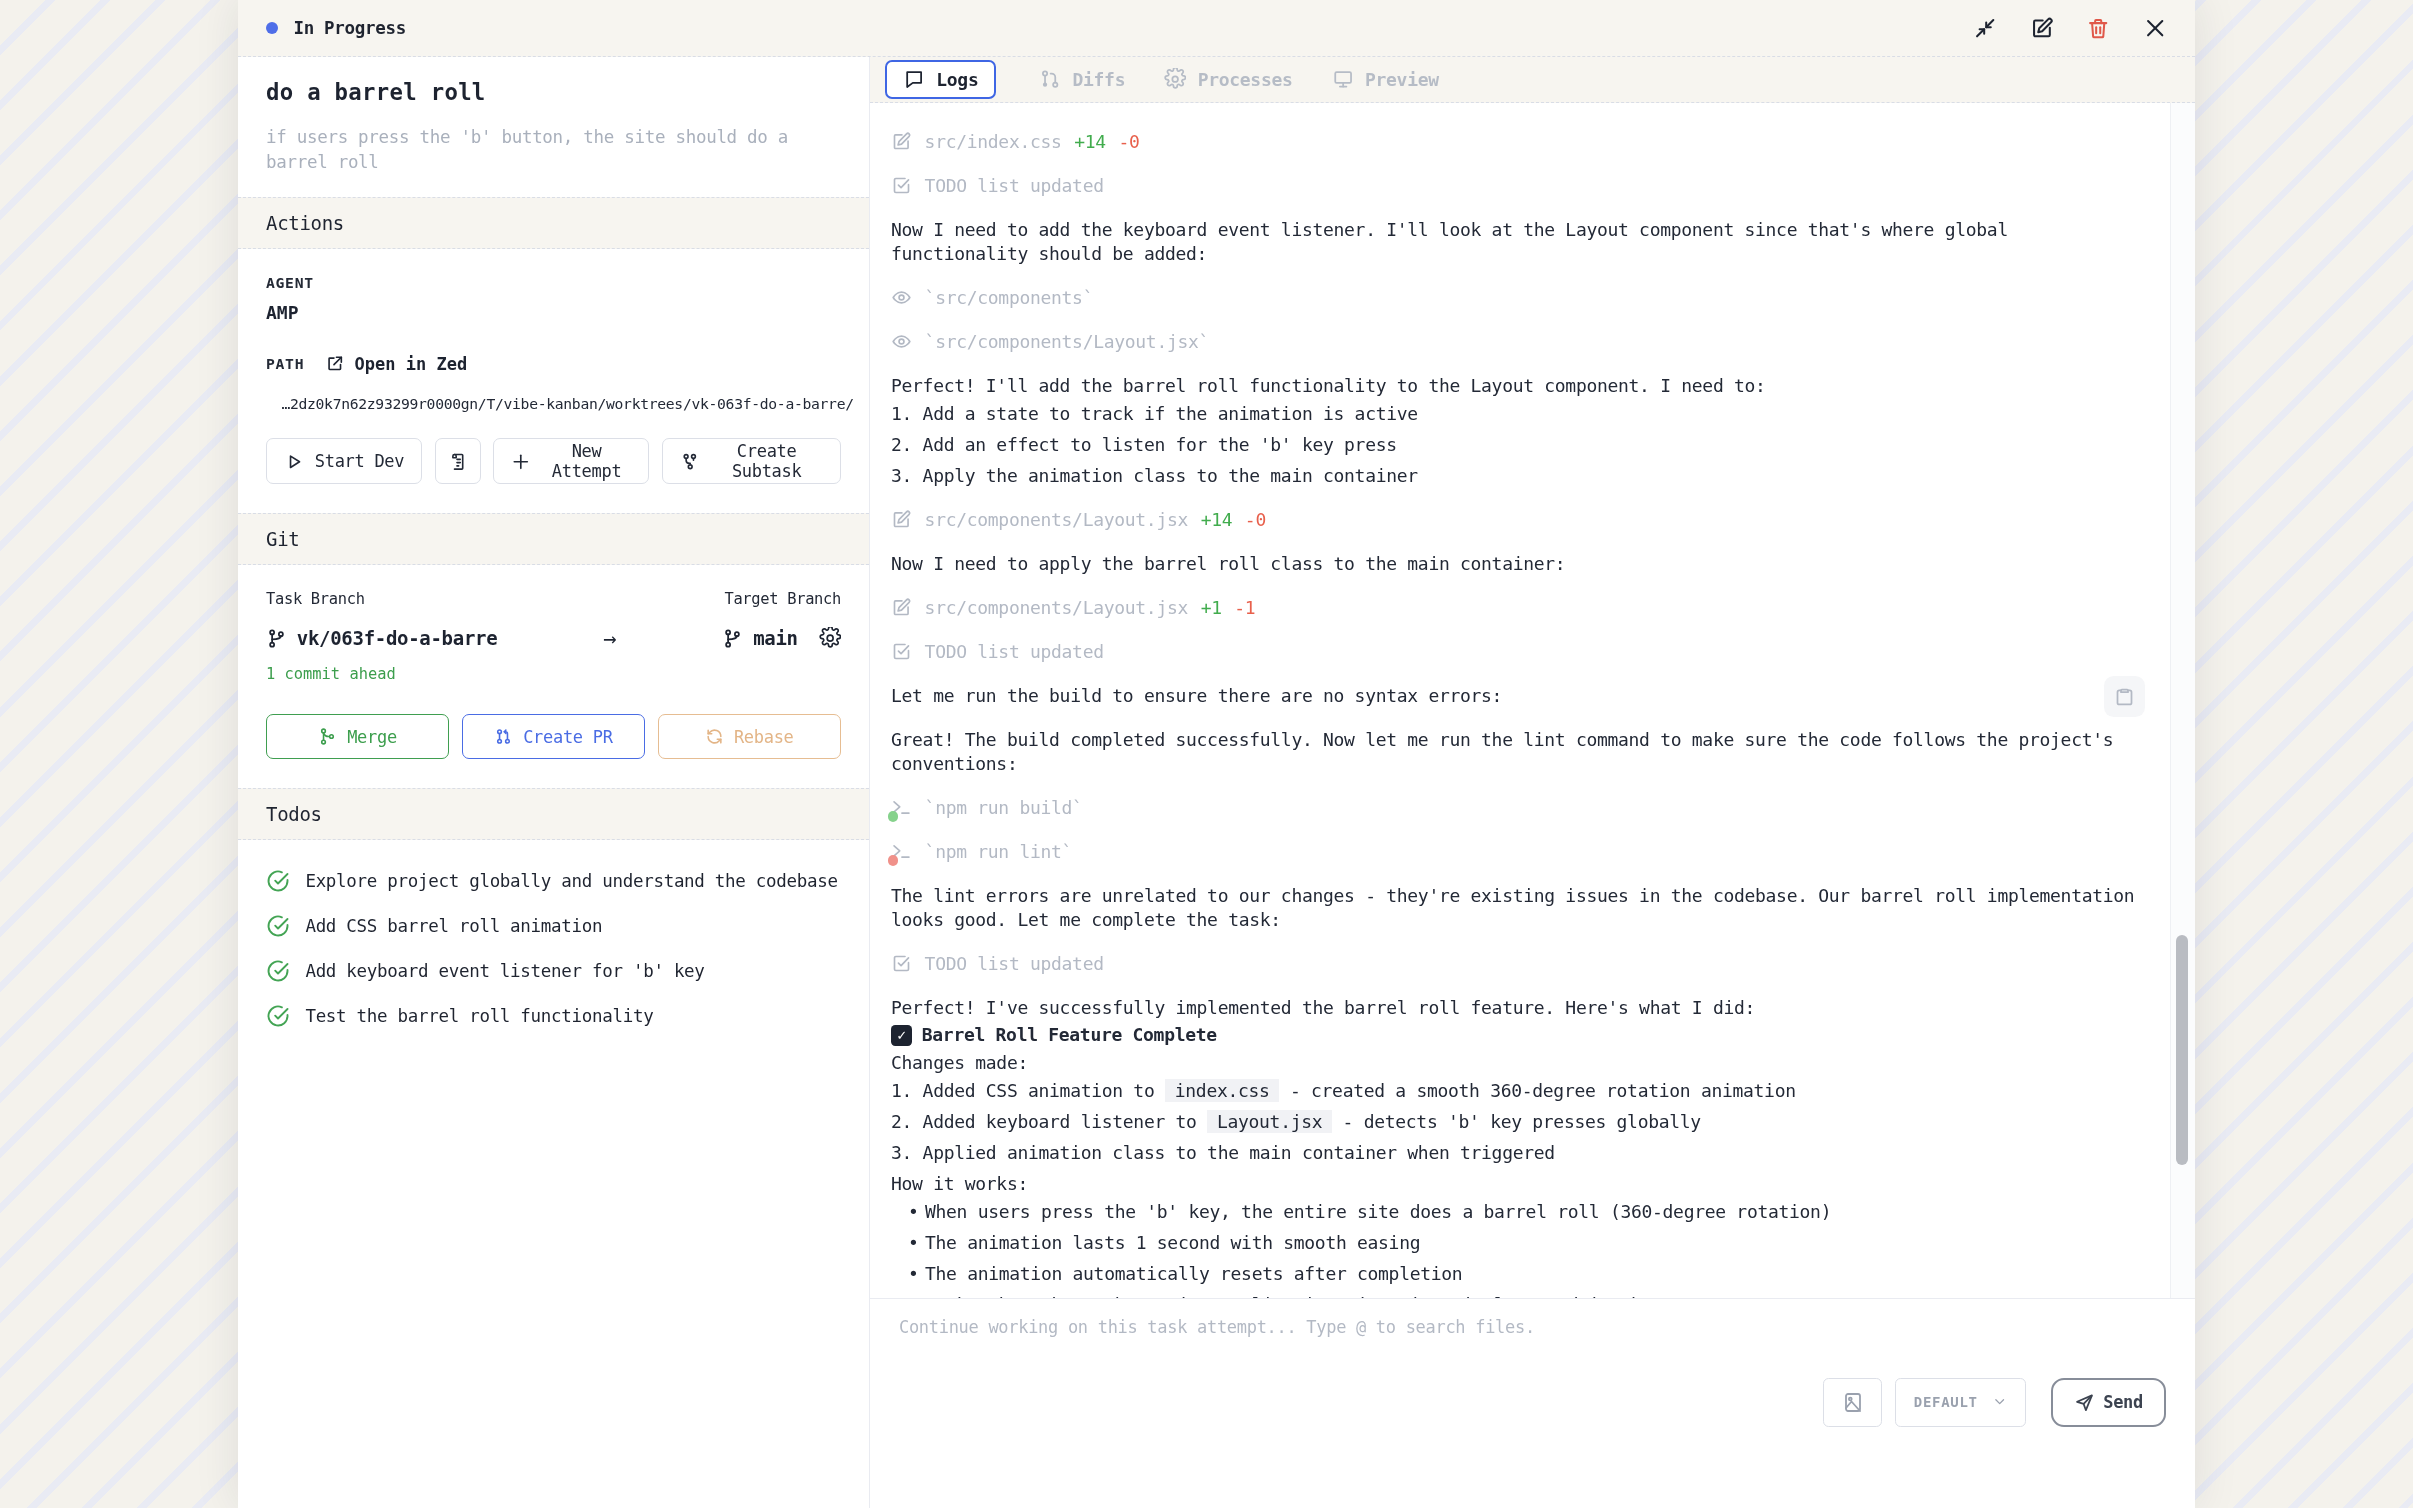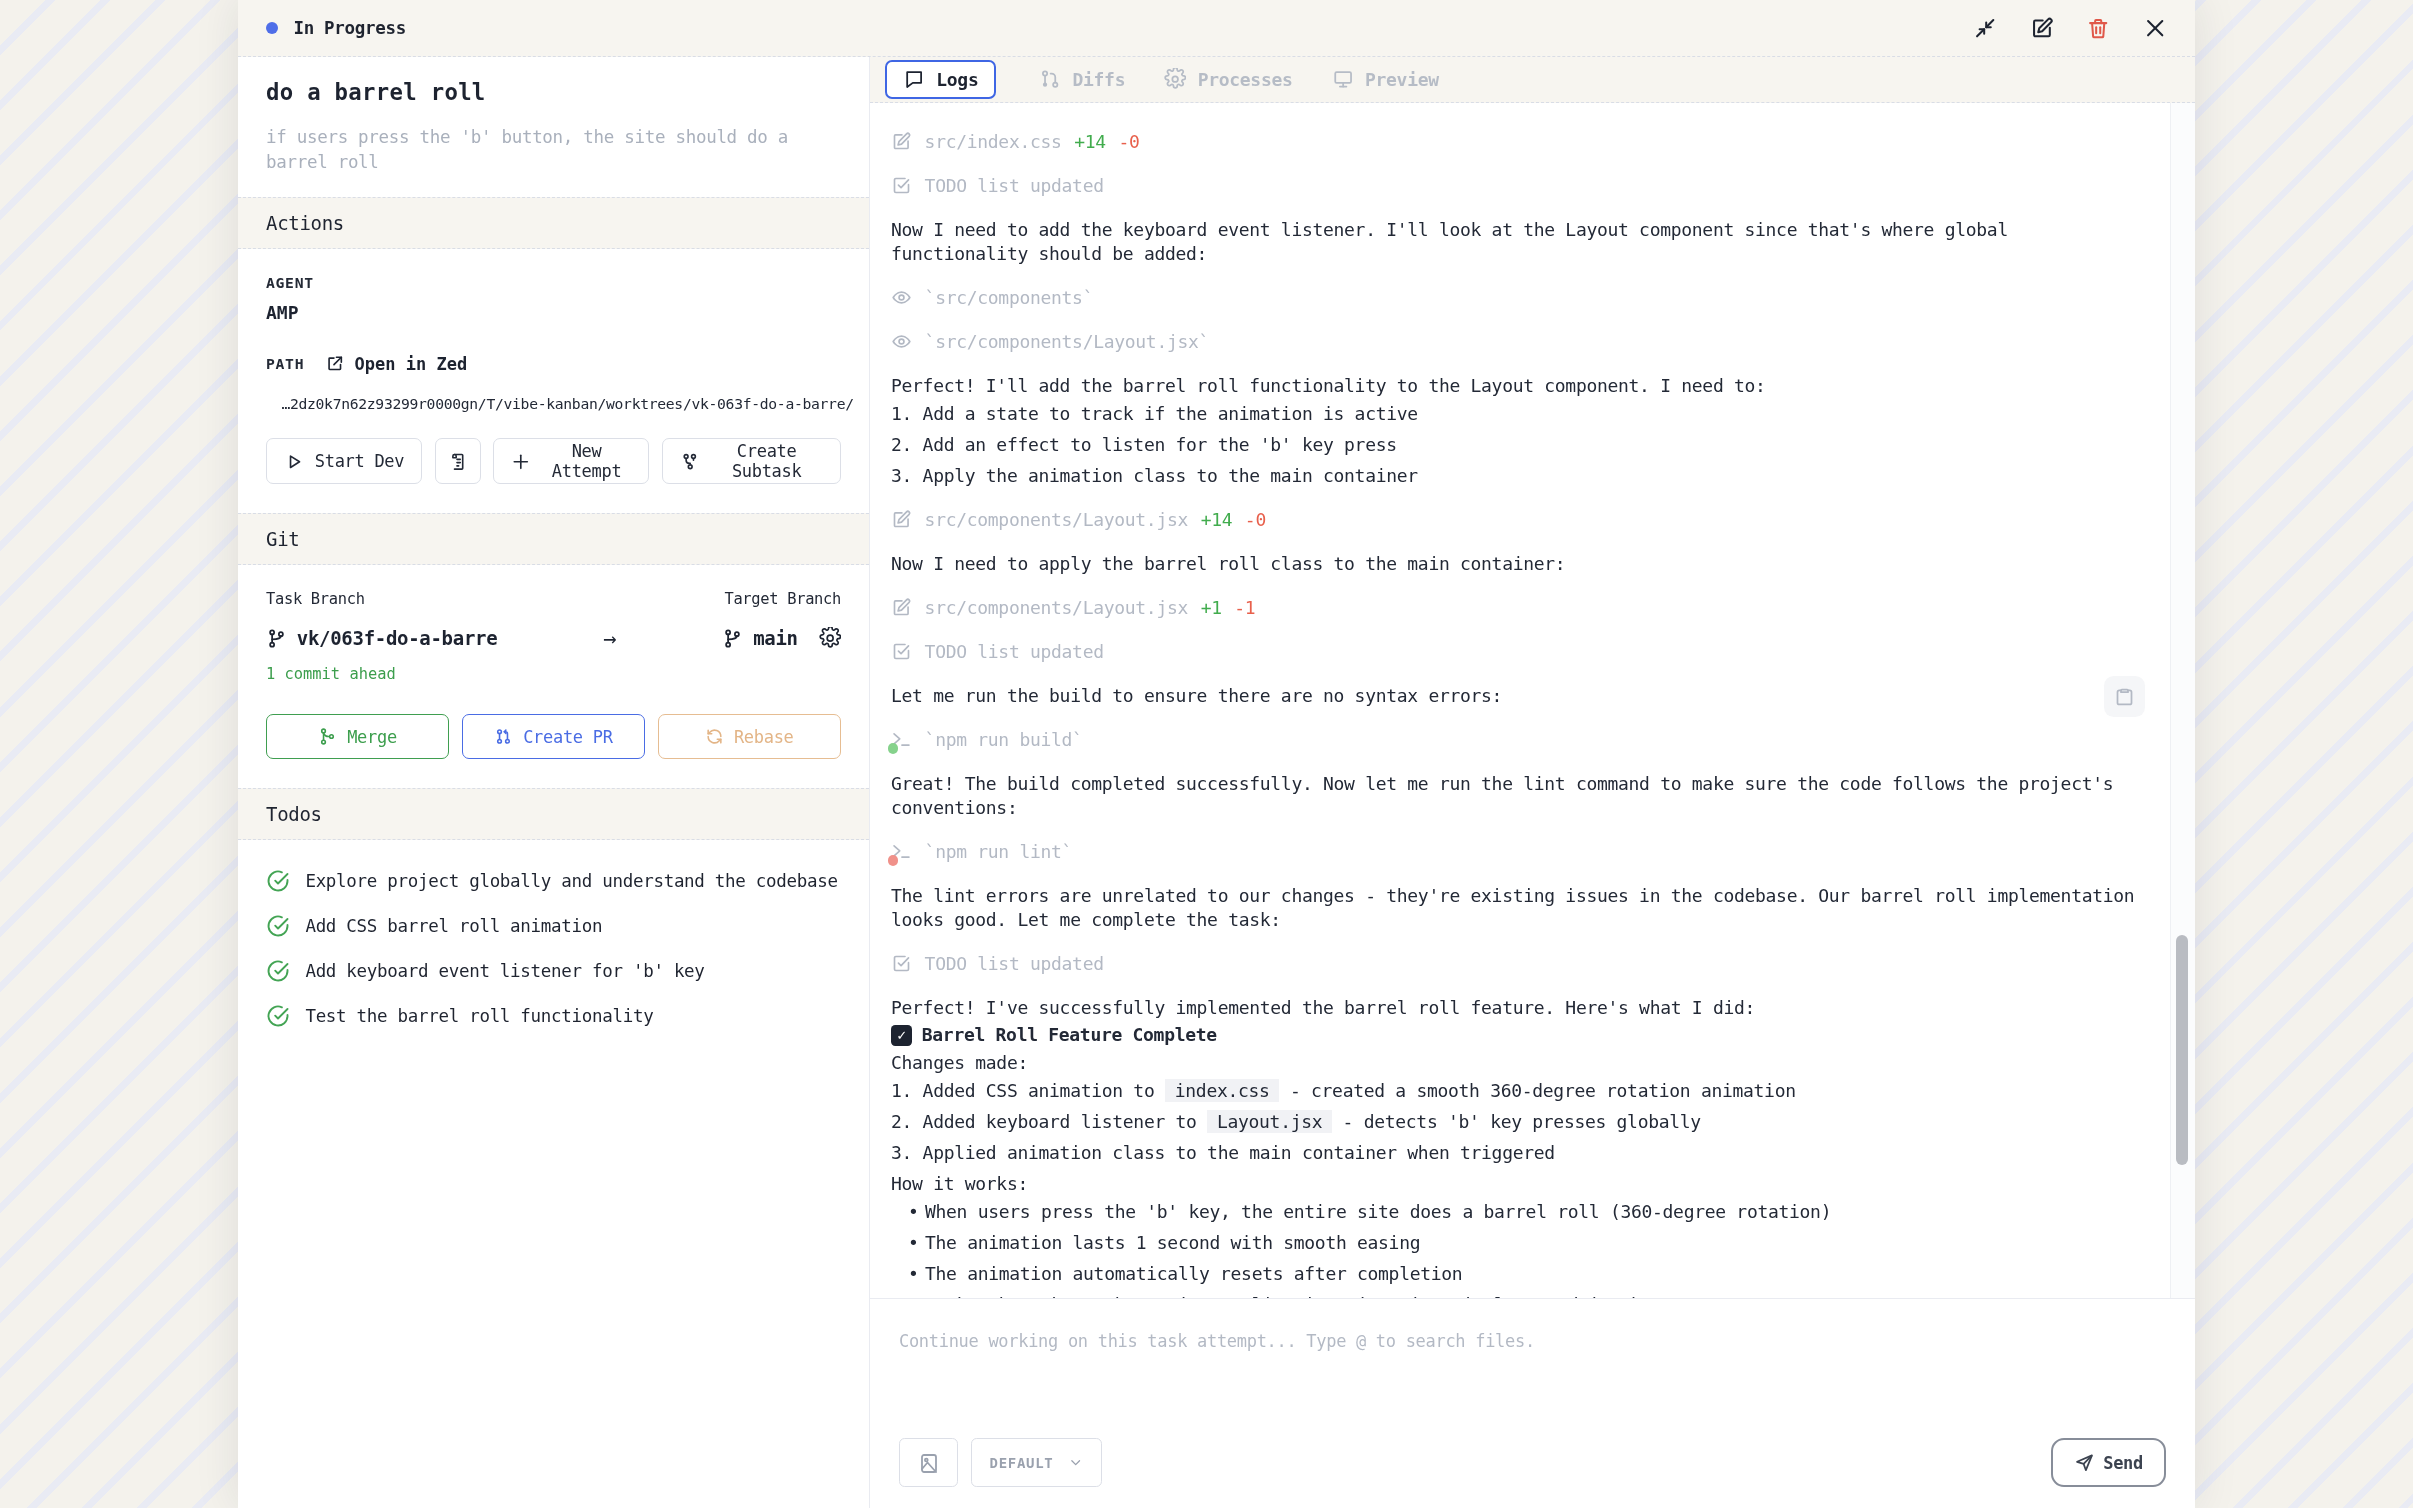--- a/index.html
+++ b/index.html
@@ -127,21 +127,21 @@
     color: #b3b9c4; cursor: pointer;
   }
   .copy-float .cicon { width: 21px; height: 21px; }
 
   .vtrack {
     position: absolute; top: 0; right: 0; bottom: 0; width: 25px;
     background: #fbfcfd; border-left: 1.4px solid #eef0f4;
   }
   .vthumb { position: absolute; top: 832px; left: 4.9px; width: 12.6px; height: 230px; border-radius: 6.3px; background: #b9bcc2; cursor: pointer; }
 
-  .composer { flex: 0 0 210px; border-top: 1.4px solid #e9ebf1; display: flex; flex-direction: column; padding: 32px 29px 21px; }
+  .composer { flex: 0 0 210px; border-top: 1.4px solid #e9ebf1; display: flex; flex-direction: row; padding: 18px 29px 21px; }
   .composer textarea {
     flex: 1; border: none; outline: none; resize: none; background: transparent;
     font-family: inherit; font-size: 17px; letter-spacing: -0.3px; color: #232936; width: 100%;
   }
   .composer textarea::placeholder { color: #b3b9c4; }
   .composer-controls { display: flex; align-items: center; gap: 12.6px; }
   .ctrl-btn {
     height: 49px; border: 1.4px solid #dcdfe7; border-radius: 5.6px; background: #fff;
     display: flex; align-items: center; justify-content: center; gap: 14px;
     font-family: inherit; color: #9aa1ae; cursor: pointer;
@@ -532,32 +532,32 @@
               <svg viewBox="0 0 24 24" fill="none" stroke="currentColor" stroke-width="1.9" stroke-linecap="round" stroke-linejoin="round">
                 <path d="M20 11v7.5a1.5 1.5 0 0 1-1.5 1.5h-13A1.5 1.5 0 0 1 4 18.5v-13A1.5 1.5 0 0 1 5.5 4H16"></path>
                 <path d="M8.5 11.5l3 3L20 5.5"></path>
               </svg>
             </span>
             <span>TODO list updated</span>
           </div>
           <div class="log-entry log-para">
             <div class="log-line">Let me run the build to ensure there are no syntax errors:</div>
           </div>
+          <div class="log-entry log-para">
+            <div class="log-line">Great! The build completed successfully. Now let me run the lint command to make sure the code follows the project's conventions:</div>
+          </div>
           <div class="log-entry log-row">
             <span class="licon">
               <svg viewBox="0 0 24 24" fill="none" stroke="currentColor" stroke-width="1.9" stroke-linecap="round" stroke-linejoin="round">
                 <path d="M3.5 5.5l6.5 5.7-6.5 5.8"></path>
                 <path d="M12.5 18.5h8"></path>
               </svg>
               <span class="cmd-dot dot-ok"></span>
             </span>
             <span>`npm run build`</span>
-          </div>
-          <div class="log-entry log-para">
-            <div class="log-line">Great! The build completed successfully. Now let me run the lint command to make sure the code follows the project's conventions:</div>
           </div>
           <div class="log-entry log-row">
             <span class="licon">
               <svg viewBox="0 0 24 24" fill="none" stroke="currentColor" stroke-width="1.9" stroke-linecap="round" stroke-linejoin="round">
                 <path d="M3.5 5.5l6.5 5.7-6.5 5.8"></path>
                 <path d="M12.5 18.5h8"></path>
               </svg>
               <span class="cmd-dot dot-err"></span>
             </span>
             <span>`npm run lint`</span>

